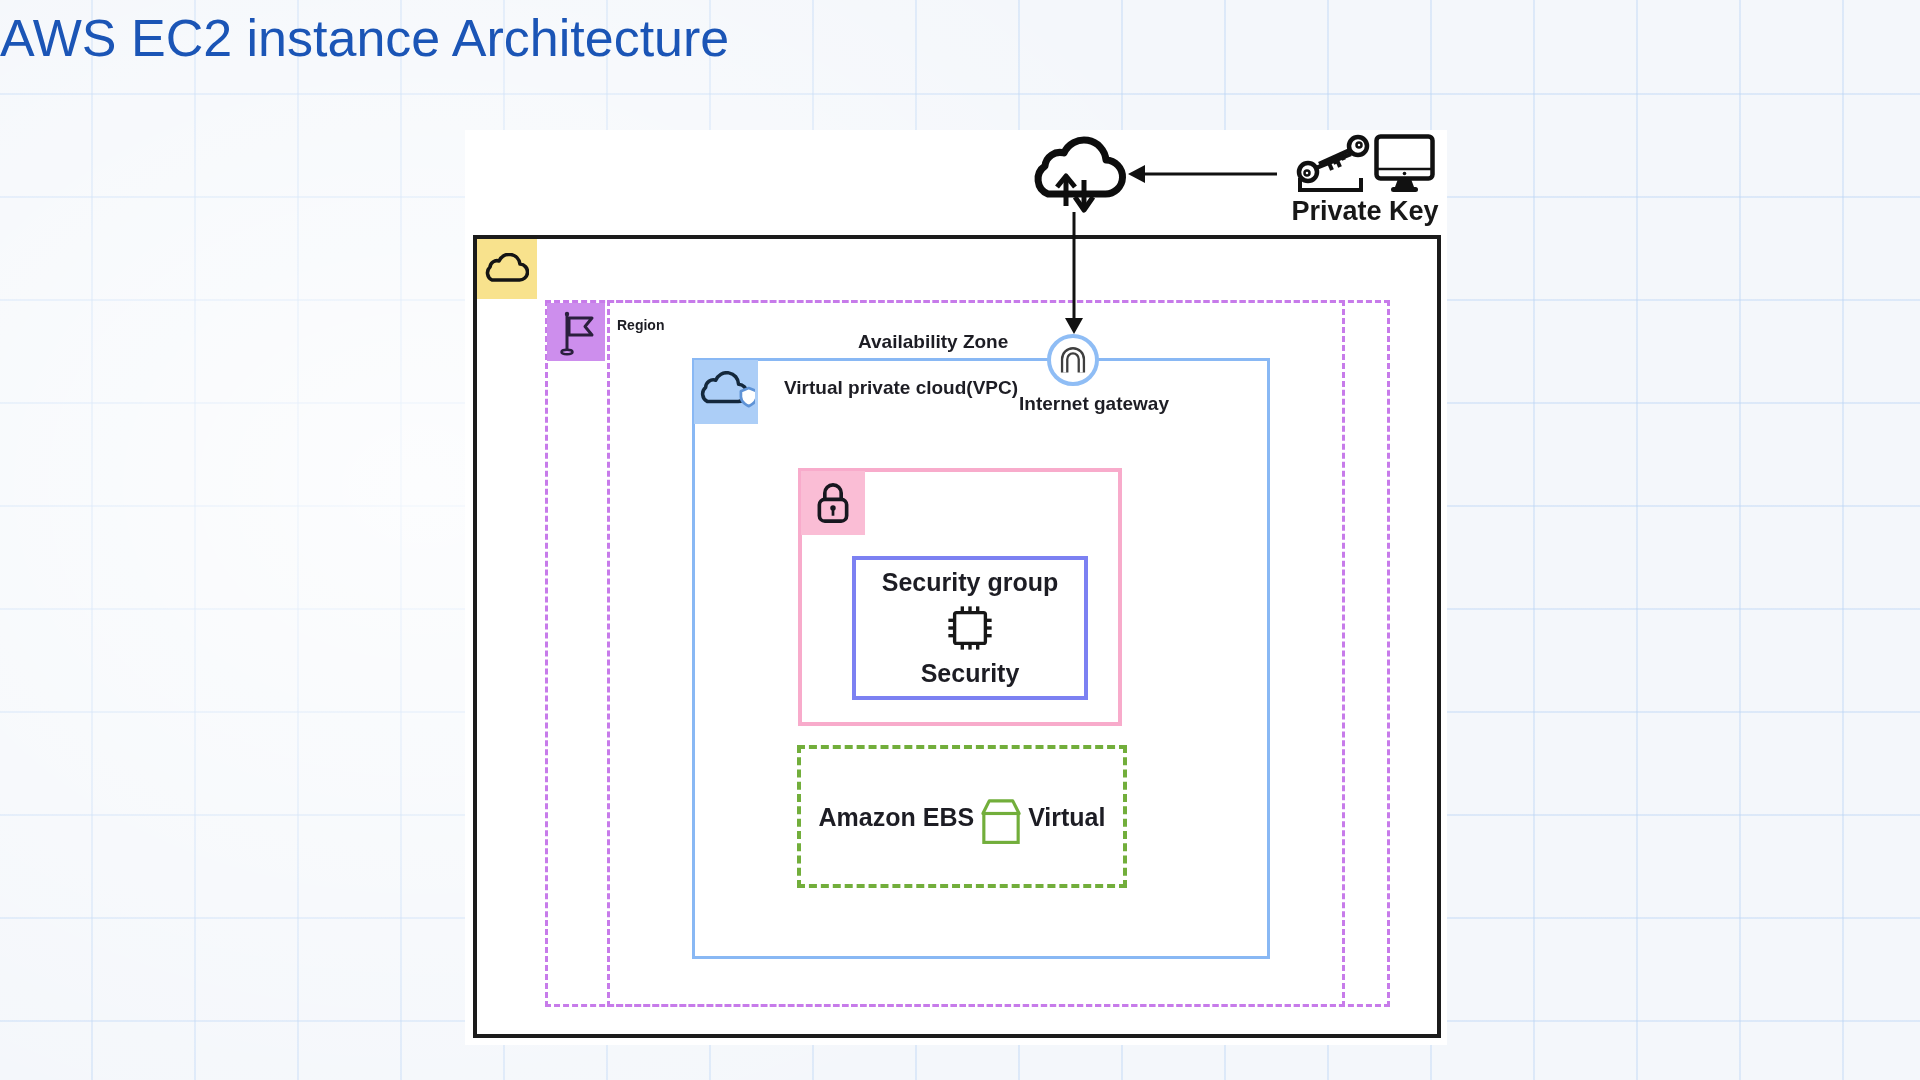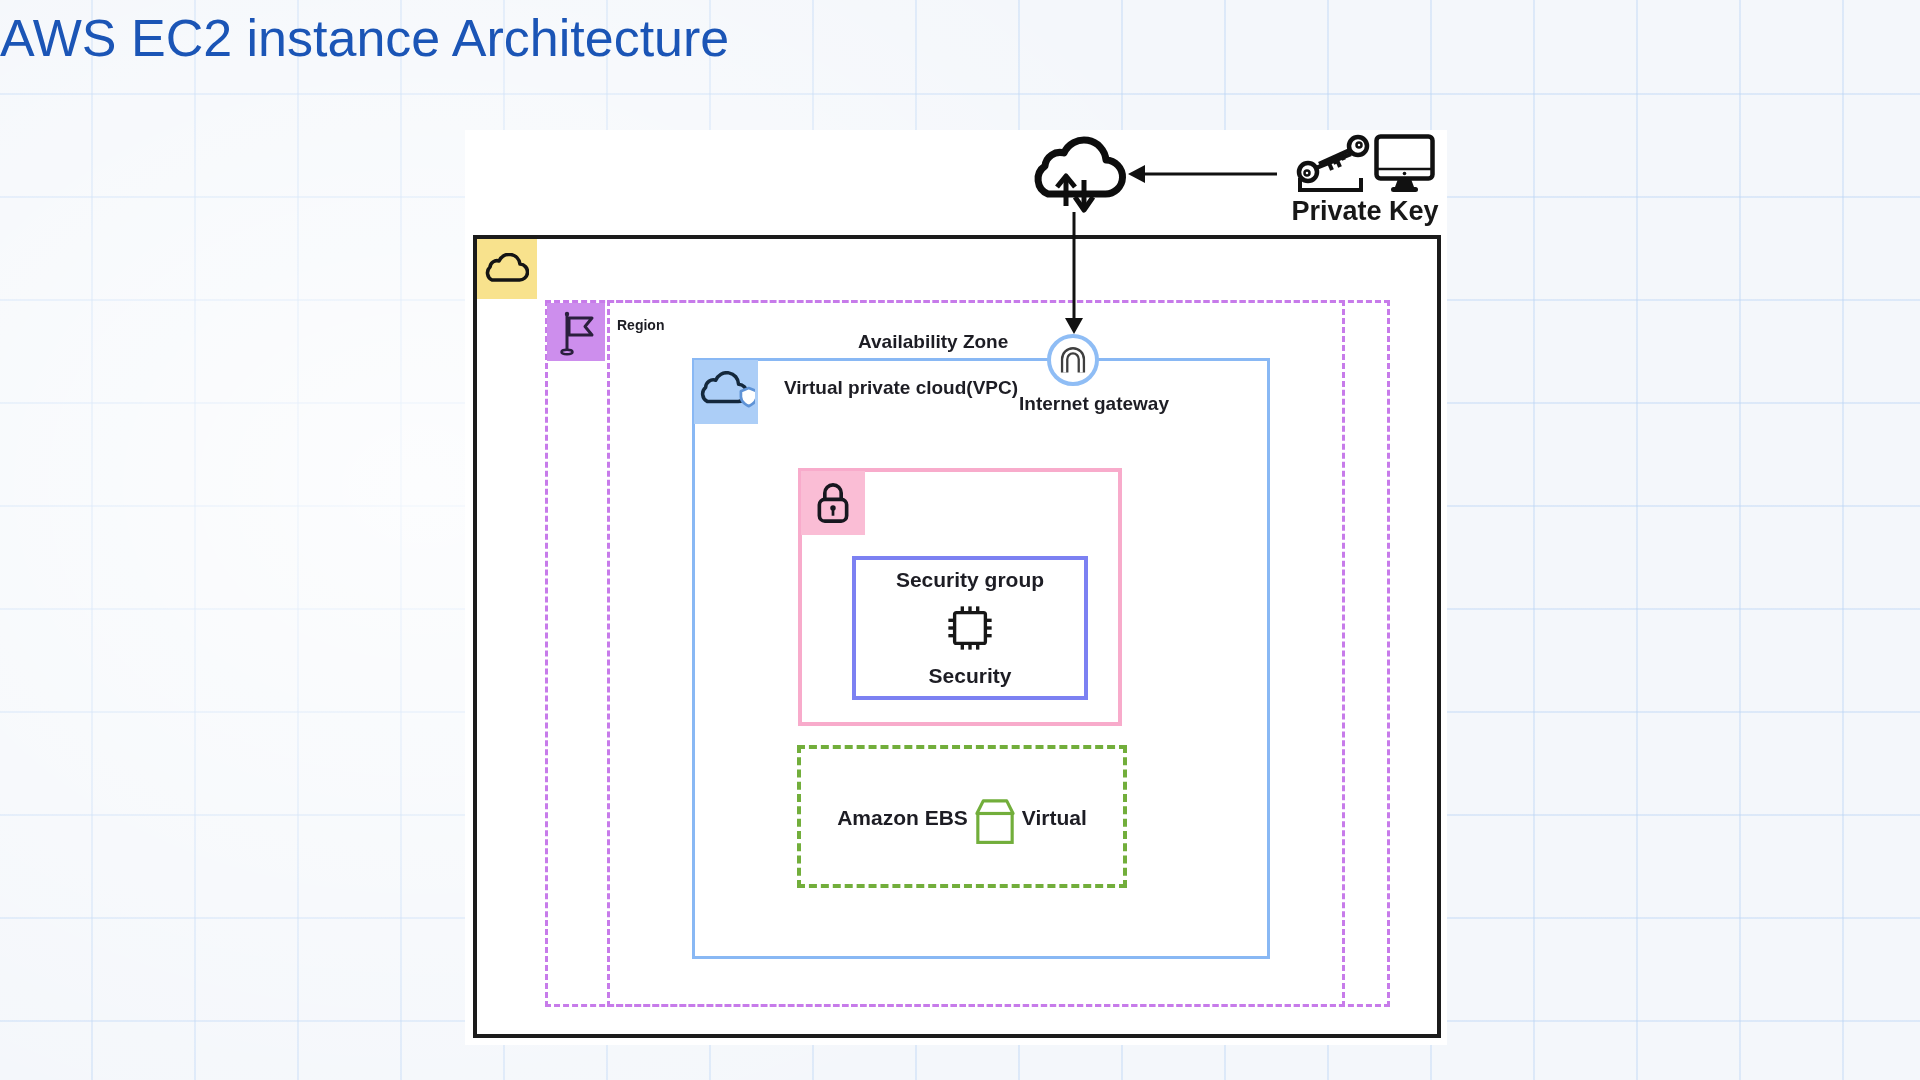--- a/index.html
+++ b/index.html
@@ -75,21 +75,21 @@
     background:#fff; border:4px solid #8fbdf5; border-radius:50%;
     display:flex; align-items:center; justify-content:center; z-index:5;
   }
 
   .lbl { position:absolute; color:#1d1d24; font-weight:bold; }
   .region-lbl { left:140px; top:78px; font-size:14px; }
   .az-lbl     { left:381px; top:92px; width:152px; text-align:left; font-size:19px; }
   .vpc-lbl    { left:287px; top:138px; font-size:19px;margin-left:20px; }
   .igw-lbl    { left:532px; top:154px; width:170px; text-align:center; font-size:19px; }
 
-  .box-lbl { color:#1d1d24; font-weight:bold; font-size:21px; }
+  .box-lbl { color:#1d1d24; font-weight:bold; font-size:25px; }
 
   .pk-label {
     position:absolute; left:1283px; top:196px; width:164px; text-align:center;
     font-size:27px; font-weight:bold; color:#181818;
   }
 
   .overlay { position:absolute; left:0; top:0; width:1920px; height:1080px; pointer-events:none; z-index:6; }
 </style>
 </head>
 <body>

